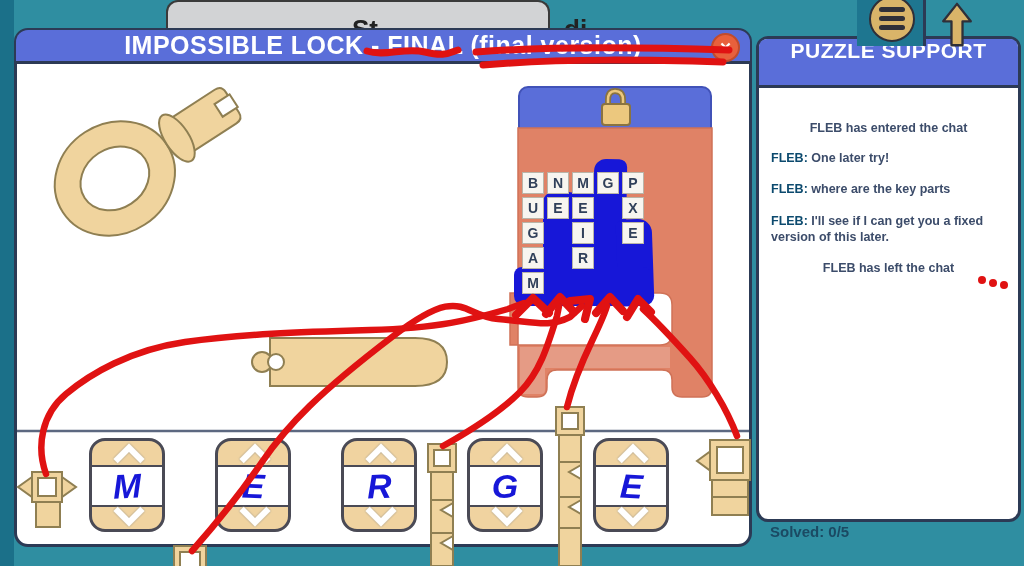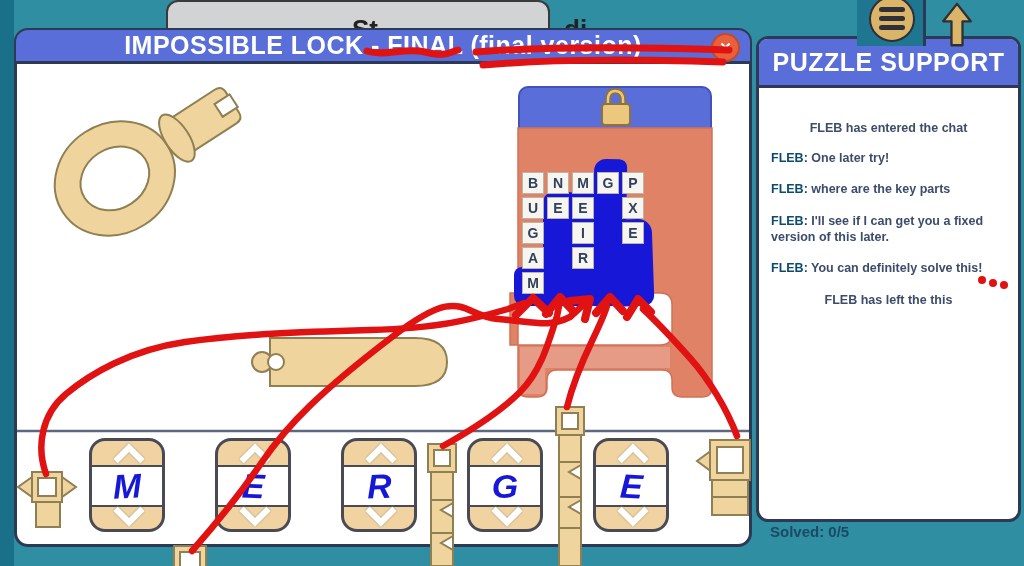--- a/index.html
+++ b/index.html
@@ -47,22 +47,22 @@
   .dial-letter{font-size:34px;font-weight:bold;font-style:italic;color:#1717d8;}
   .chev{position:absolute;left:26px;width:16px;height:16px;border-top:6px solid #fff;
       border-right:6px solid #fff;filter:drop-shadow(0 0 1px #9a968a);}
   .chev-up{top:7px;transform:rotate(-45deg);}
   .chev-down{bottom:7px;transform:rotate(135deg);}
   
   #chat-panel{left:756px;top:36px;width:265px;height:486px;background:#fff;
       border:3px solid #2c3a55;border-radius:12px;box-sizing:border-box;z-index:8;}
   #chat-header{position:absolute;left:0;top:0;right:0;height:46px;background:#5a6ed9;
       border-radius:8px 8px 0 0;border-bottom:3px solid #2c3a55;display:flex;
-      align-items:center;justify-content:center;color:#fff;font-weight:bold;
-      font-size:25px;letter-spacing:.5px;}
+      justify-content:center;color:#fff;font-weight:bold;
+      font-size:21px;letter-spacing:.5px;}
   #chat-messages{position:absolute;left:12px;right:12px;top:58px;font-size:12.5px;
       font-weight:bold;color:#3c4c6a;line-height:1.25;margin-top:24px;}
   .msg{margin-bottom:16px;}
   .msg.system{text-align:center;margin-bottom:14px;}
   .fleb{color:#0c4a6e;}
   #solved{left:770px;top:523px;font-size:15px;font-weight:bold;color:#1b4a63;z-index:8;}
   
   #btn-patch{left:857px;top:0;width:68px;height:46px;background:#1e7690;z-index:9;}
   #btn-divider{left:923px;top:0;width:3px;height:46px;background:#2c3a55;z-index:9;}
   #menu-btn{left:869px;top:-4px;width:46px;height:46px;border-radius:50%;background:#d9b469;
@@ -223,22 +223,21 @@
 
 <div class="abs" id="chat-panel">
   <div id="chat-header">
     <span>PUZZLE SUPPORT</span>
   </div>
   <div id="chat-messages">
     <div class="msg system">FLEB has entered the chat</div>
     <div class="msg"><span class="fleb">FLEB:</span> <span>One later try!</span></div>
     <div class="msg"><span class="fleb">FLEB:</span> <span>where are the key parts</span></div>
     <div class="msg"><span class="fleb">FLEB:</span> <span>I'll see if I can get you a fixed version of this later.</span></div>
-    <div class="msg"><span class="fleb">FLEB:</span> <span>You can definitely solve this!</span></div>
-    <div class="msg system">FLEB has left the this</div>
+    <div class="msg system">FLEB has left the chat</div>
   </div>
 </div>
 <div class="abs" id="solved">Solved: 0/5</div>
 
 <div class="abs" id="btn-patch"></div>
 <div class="abs" id="btn-divider"></div>
 <div class="abs" id="menu-btn">
   <div class="menu-line" style="top:9px"></div>
   <div class="menu-line" style="top:18px"></div>
   <div class="menu-line" style="top:27px"></div>

